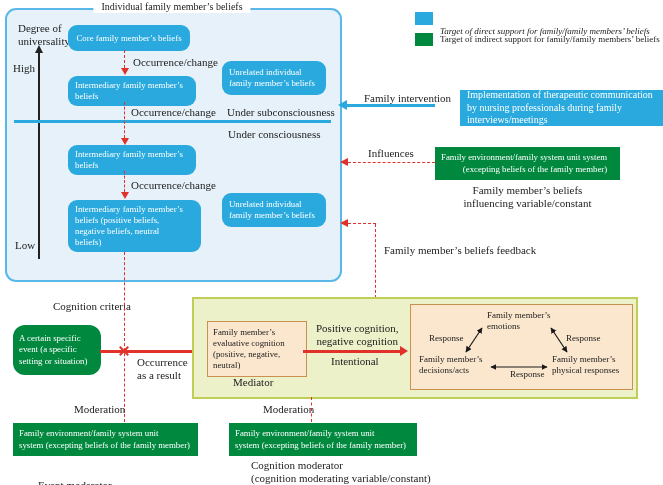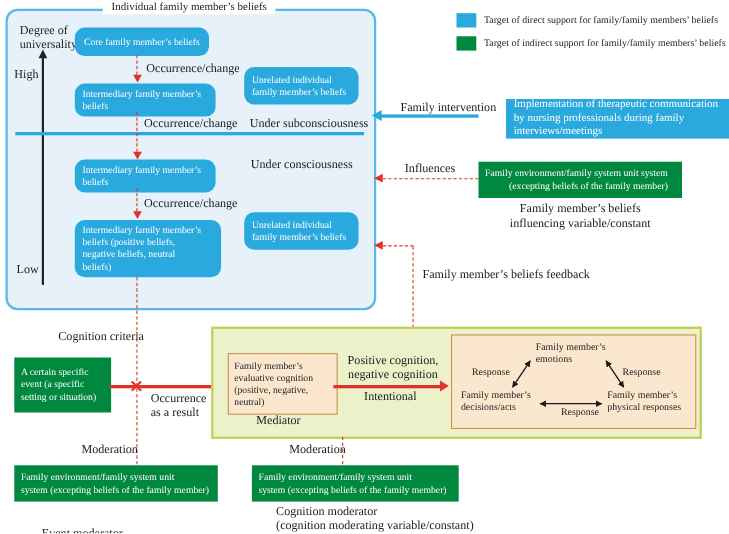--- a/index.html
+++ b/index.html
@@ -52,21 +52,21 @@
   .xmark::before{transform:rotate(45deg);}
   .xmark::after{transform:rotate(-45deg);}
   .swatch{position:absolute;width:18px;height:13px;}
 </style>
 </head>
 <body>
 
 <div id="stage">
 
   <div class="swatch" style="left:415px;top:12px;background:var(--cyan);"></div>
-  <div class="lbl small" style="left:440px;top:13px;white-space:nowrap;">Target of direct support for family/family members’ beliefs</div>
+  <div class="lbl small" style="left:440px;top:26px;white-space:nowrap;font-style:italic;">Target of direct support for family/family members’ beliefs</div>
   <div class="swatch" style="left:415px;top:33px;background:var(--green);"></div>
   <div class="lbl small" style="left:440px;top:34px;white-space:nowrap;">Target of indirect support for family/family members’ beliefs</div>
 
   <div class="abs" style="left:5px;top:8px;width:333px;height:270px;background:var(--panel);border:2px solid var(--cyan-border);border-radius:11px;"></div>
   <div class="lbl" style="left:172px;top:1px;transform:translateX(-50%);background:#fff;padding:0 8px;font-size:10px;white-space:nowrap;">Individual family member’s beliefs</div>
 
   <div class="lbl" style="left:18px;top:22px;">Degree of
 universality</div>
   <div class="abs" style="left:38px;top:51px;width:1.5px;height:208px;background:#222;"></div>
   <div class="ah ah-up-black" style="left:35px;top:45px;"></div>
@@ -84,21 +84,21 @@
 beliefs</div>
   <div class="cyanbox" style="left:68px;top:200px;width:119px;height:46px;">Intermediary family member’s
 beliefs (positive beliefs,
 negative beliefs, neutral
 beliefs)</div>
   <div class="cyanbox" style="left:222px;top:193px;width:90px;height:28px;">Unrelated individual
 family member’s beliefs</div>
 
   <div class="solid-cyan" style="left:14px;top:120px;width:317px;"></div>
   <div class="lbl" style="left:227px;top:106px;">Under subconsciousness</div>
-  <div class="lbl" style="left:228px;top:128px;margin-top:16px;">Under consciousness</div>
+  <div class="lbl" style="left:228px;top:128px;">Under consciousness</div>
 
   <div class="dash-v" style="left:124px;top:50px;height:18px;"></div>
   <div class="ah ah-down-red" style="left:121px;top:68px;"></div>
   <div class="lbl" style="left:133px;top:56px;">Occurrence/change</div>
 
   <div class="dash-v" style="left:124px;top:102px;height:36px;"></div>
   <div class="ah ah-down-red" style="left:121px;top:138px;"></div>
   <div class="lbl" style="left:131px;top:106px;">Occurrence/change</div>
 
   <div class="dash-v" style="left:124px;top:171px;height:21px;"></div>
@@ -118,21 +118,21 @@
   <div class="ah ah-left-red" style="left:340px;top:158px;"></div>
   <div class="lbl" style="left:435px;top:184px;width:185px;text-align:center;">Family member’s beliefs
 influencing variable/constant</div>
 
   <div class="dash-v" style="left:375px;top:224px;height:74px;"></div>
   <div class="dash-h" style="left:348px;top:223px;width:28px;"></div>
   <div class="ah ah-left-red" style="left:340px;top:219px;"></div>
   <div class="lbl" style="left:384px;top:244px;text-align:right;">Family member’s beliefs feedback</div>
 
   <div class="lbl" style="left:53px;top:300px;">Cognition criteria</div>
-  <div class="greenbox" style="left:13px;top:325px;width:76px;height:44px;">A certain specific
+  <div class="greenbox" style="left:13px;top:325px;width:76px;height:44px;border-radius:12px;">A certain specific
 event (a specific
 setting or situation)</div>
 
   <div class="dash-v" style="left:124px;top:252px;height:170px;"></div>
   <div class="xmark" style="left:118px;top:345px;"></div>
 
   <div class="solid-red" style="left:100px;top:350px;width:99px;"></div>
   <div class="ah ah-right-red" style="left:198px;top:346px;"></div>
   <div class="lbl" style="left:137px;top:356px;">Occurrence
 as a result</div>

